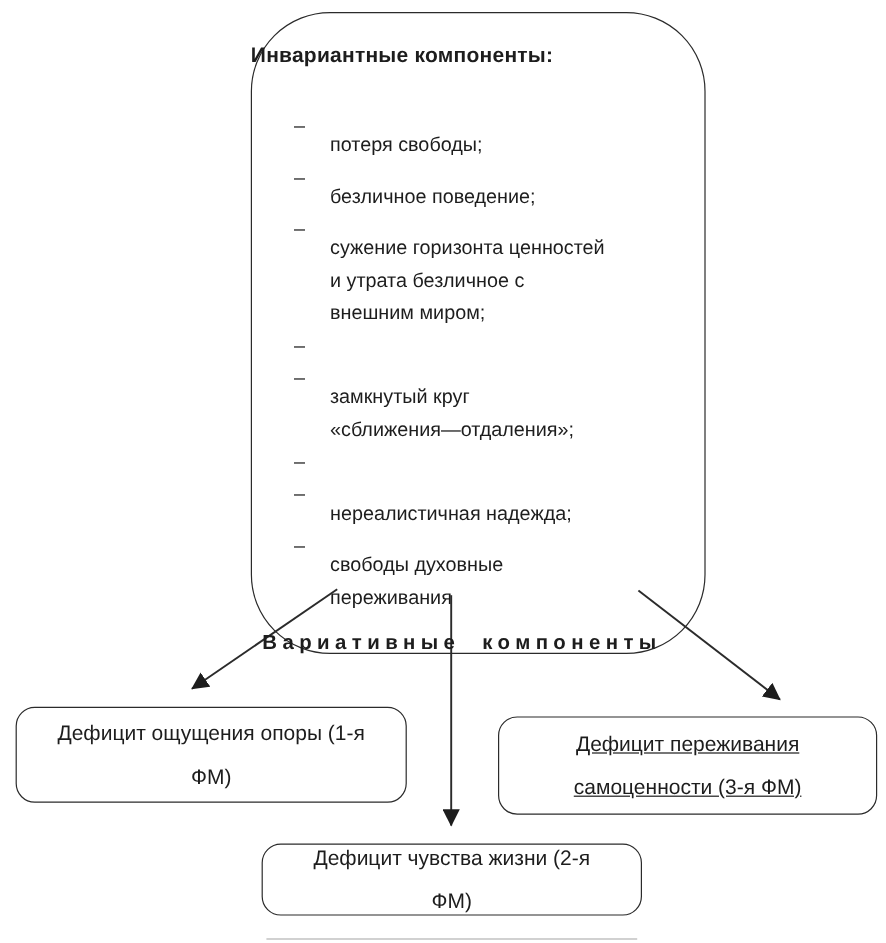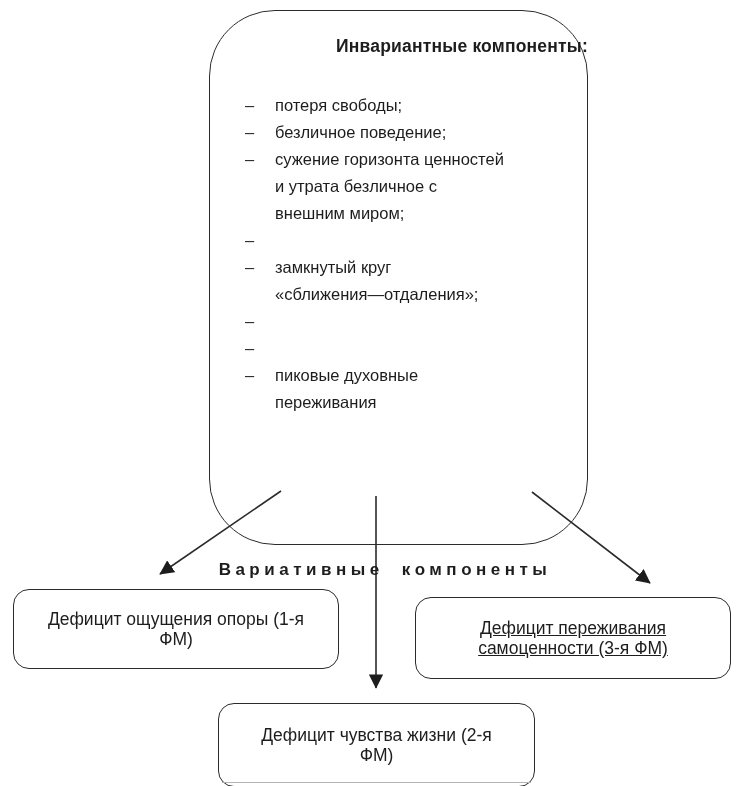--- a/index.html
+++ b/index.html
@@ -26,21 +26,21 @@
     border: 1.5px solid #2b2b2b;
     border-radius: 66px;
     box-sizing: border-box;
     background: #ffffff;
   }
   .invariant-title {
     position: absolute;
     left: 209px;
     top: 36px;
     width: 379px;
-    text-align: right;
+    text-align: left;
     font-weight: bold;
     font-size: 17.5px;
     letter-spacing: 0.2px;
     white-space: nowrap;
   }
   .invariant-list {
     position: absolute;
     left: 245px;
     top: 92px;
     width: 330px;
@@ -50,53 +50,54 @@
     align-items: flex-start;
     font-size: 16.5px;
     line-height: 27px;
   }
   .list-item .marker {
     flex: 0 0 30px;
     color: #2b2b2b;
   }
   .list-item .item-text {
     white-space: pre-line;
+    margin-top: 16px;
   }
   
   .variative-label {
     position: absolute;
     left: 180px;
-    top: 560px;
+    top: 526px;
     width: 410px;
     text-align: center;
     font-weight: bold;
     font-size: 17px;
     letter-spacing: 4.5px;
     word-spacing: 9px;
     white-space: nowrap;
   }
   
   .fm-box {
     position: absolute;
     border: 1.5px solid #2b2b2b;
     border-radius: 16px;
     box-sizing: border-box;
     background: #ffffff;
     display: flex;
     align-items: center;
     justify-content: center;
     text-align: center;
     font-size: 17.5px;
-    line-height: 20px;
+    line-height: 36px;
     white-space: pre-line;
     padding: 2px 10px;
   }
   .fm-box-1 { left: 13px;  top: 589px; width: 326px; height: 80px; }
   .fm-box-3 { left: 415px; top: 597px; width: 316px; height: 82px; text-decoration: underline; }
-  .fm-box-2 { left: 218px; top: 703px; width: 317px; height: 84px; }
+  .fm-box-2 { left: 218px; top: 703px; width: 317px; height: 60px; }
   .fm2-underline {
     position: absolute;
     left: 222px;
     top: 782px;
     width: 309px;
     height: 1px;
     background: #b3b3b3;
   }
   
   .arrow-layer {
@@ -138,24 +139,25 @@
     <div class="list-item">
       <span class="marker">–</span>
       <span class="item-text">замкнутый круг
 «сближения—отдаления»;</span>
     </div>
     <div class="list-item">
       <span class="marker">–</span>
     </div>
     <div class="list-item">
       <span class="marker">–</span>
+      <span class="item-text">нереалистичная надежда;</span>
     </div>
     <div class="list-item">
       <span class="marker">–</span>
-      <span class="item-text">пиковые духовные
+      <span class="item-text">свободы духовные
 переживания</span>
     </div>
   </div>
 
   <svg class="arrow-layer" width="738" height="786" viewBox="0 0 738 786" xmlns="http://www.w3.org/2000/svg">
     <defs>
       <marker id="arrowhead" markerWidth="10" markerHeight="9" refX="8.5" refY="4.5" orient="auto">
         <path d="M0,0 L9,4.5 L0,9 z" fill="#1d1d1d"></path>
       </marker>
     </defs>

